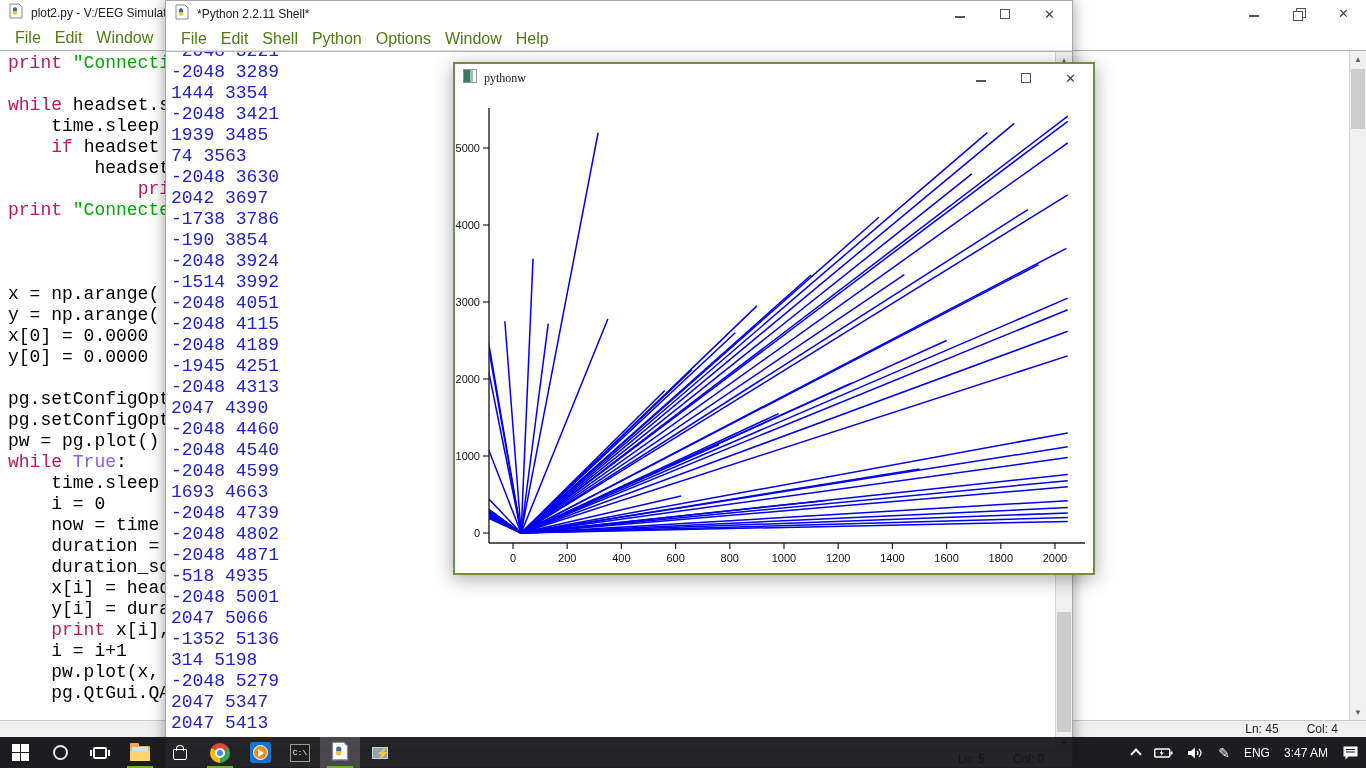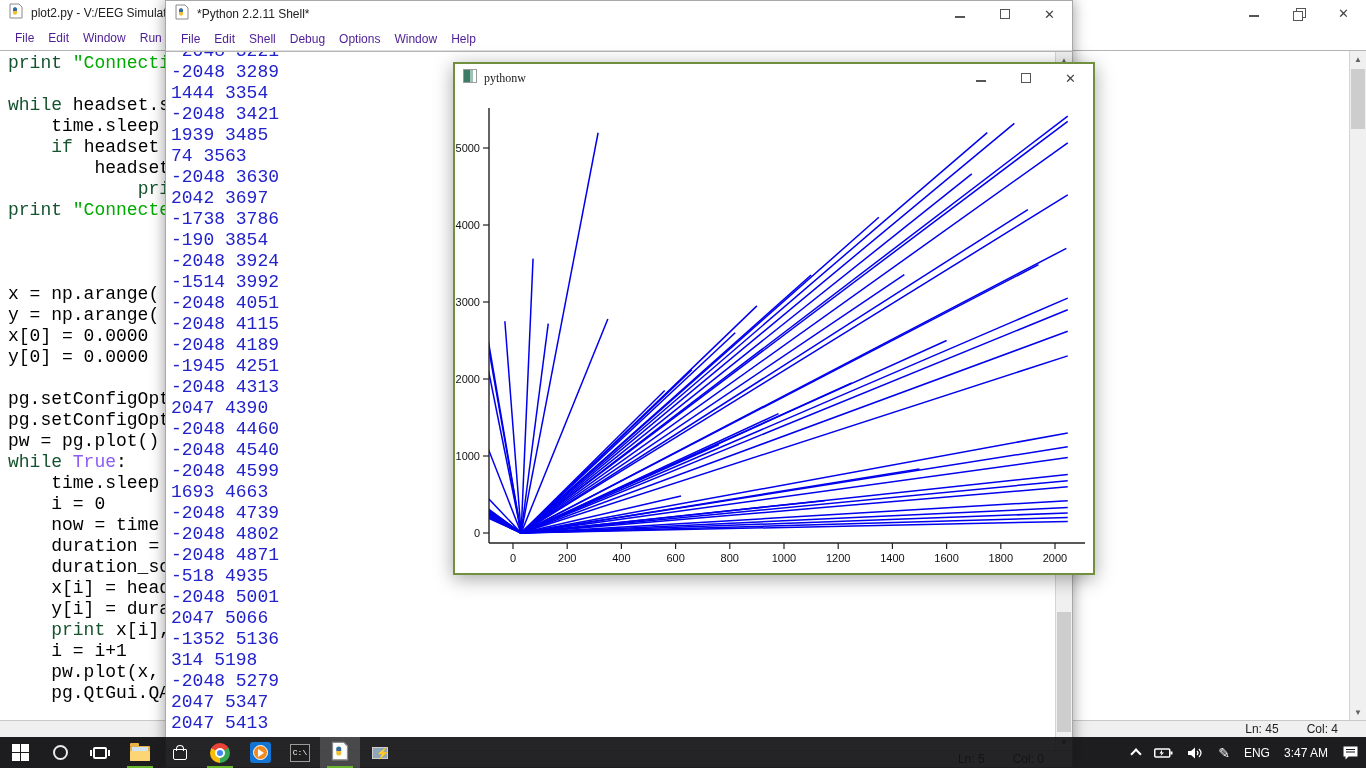--- a/index.html
+++ b/index.html
@@ -5,29 +5,29 @@
   * { margin:0; padding:0; box-sizing:border-box; }
   html,body { width:1366px; height:768px; overflow:hidden; background:#9a9a9a; }
   body { font-family:"Liberation Sans", sans-serif; position:relative; }
 
   .window { position:absolute; background:#fff; }
   .titlebar { display:flex; align-items:center; height:26px; background:#fff; padding-left:8px; }
   .title-text { font-size:12px; color:#222; margin-left:7px; white-space:nowrap; }
   .caption-group { margin-left:auto; display:flex; height:100%; }
   .cap-btn { width:45px; height:100%; display:flex; align-items:center; justify-content:center; color:#444; font-size:12px; }
   .menubar { display:flex; align-items:center; height:24px; padding-left:8px; background:#fff; }
-  .menu-item { font-size:12px; color:#4c1d95; padding:3px 7px; white-space:nowrap; }
+  .menu-item { font-size:16px; color:#4d7c0f; padding:3px 7px; white-space:nowrap; }
 
   
   #editor-window { left:0; top:0; width:1366px; height:737px; z-index:1; }
   #editor-content { position:absolute; left:0; top:50px; right:0; bottom:17px;
                     background:#fff; border-top:1px solid #b5b5b5; overflow:hidden; }
   .code-area { position:absolute; left:8px; top:2px; font-family:"Liberation Mono","DejaVu Sans Mono",monospace;
                font-size:18px; line-height:21px; white-space:pre; color:#000; }
-  .c-k { color:#14532d;margin-top:8px; } .c-s { color:#00aa00; } .c-b { color:#8b5cf6; } .c-n { color:#000; }
+  .c-k { color:#be185d;margin-top:8px; } .c-s { color:#00aa00; } .c-b { color:#8b5cf6; } .c-n { color:#000; }
   .statusbar { position:absolute; left:0; right:0; bottom:0; height:17px; background:#f0f0f0;
                border-top:1px solid #c8c8c8; display:flex; justify-content:flex-end; align-items:center;
                font-size:12px; color:#222; }
   .statusbar span { margin-right:28px; }
   .vscroll { position:absolute; top:0; bottom:0; width:17px; background:#f0f0f0; border-left:1px solid #d4d4d4; }
   .vscroll .arrow { position:absolute; left:0; width:16px; height:16px; display:flex; align-items:center;
                     justify-content:center; font-size:8px; color:#606060; background:#f0f0f0; }
   .vscroll .arrow.up { top:0; } .vscroll .arrow.down { bottom:0; }
   .vscroll .thumb { position:absolute; left:1px; width:14px; background:#cdcdcd; }
 
@@ -160,21 +160,21 @@
         </div>
       <div class="cap-btn">
           <span class="close-glyph">✕</span>
         </div>
     </div>
   </div>
   <div class="menubar" style="border-bottom:1px solid #e0e0e0;">
       <span class="menu-item">File</span>
       <span class="menu-item">Edit</span>
       <span class="menu-item">Shell</span>
-      <span class="menu-item">Debug</span>
+      <span class="menu-item">Python</span>
       <span class="menu-item">Options</span>
       <span class="menu-item">Window</span>
       <span class="menu-item">Help</span>
     </div>
   <div id="shell-content">
     <div class="shell-lines" id="shell-output"><div style="color: rgb(34, 34, 204);">-2048 3221</div><div style="color: rgb(34, 34, 204);">-2048 3289</div><div style="color: rgb(34, 34, 204);">1444 3354</div><div style="color: rgb(34, 34, 204);">-2048 3421</div><div style="color: rgb(34, 34, 204);">1939 3485</div><div style="color: rgb(34, 34, 204);">74 3563</div><div style="color: rgb(34, 34, 204);">-2048 3630</div><div style="color: rgb(34, 34, 204);">2042 3697</div><div style="color: rgb(34, 34, 204);">-1738 3786</div><div style="color: rgb(34, 34, 204);">-190 3854</div><div style="color: rgb(34, 34, 204);">-2048 3924</div><div style="color: rgb(34, 34, 204);">-1514 3992</div><div style="color: rgb(34, 34, 204);">-2048 4051</div><div style="color: rgb(34, 34, 204);">-2048 4115</div><div style="color: rgb(34, 34, 204);">-2048 4189</div><div style="color: rgb(34, 34, 204);">-1945 4251</div><div style="color: rgb(34, 34, 204);">-2048 4313</div><div style="color: rgb(34, 34, 204);">2047 4390</div><div style="color: rgb(34, 34, 204);">-2048 4460</div><div style="color: rgb(34, 34, 204);">-2048 4540</div><div style="color: rgb(34, 34, 204);">-2048 4599</div><div style="color: rgb(34, 34, 204);">1693 4663</div><div style="color: rgb(34, 34, 204);">-2048 4739</div><div style="color: rgb(34, 34, 204);">-2048 4802</div><div style="color: rgb(34, 34, 204);">-2048 4871</div><div style="color: rgb(34, 34, 204);">-518 4935</div><div style="color: rgb(34, 34, 204);">-2048 5001</div><div style="color: rgb(34, 34, 204);">2047 5066</div><div style="color: rgb(34, 34, 204);">-1352 5136</div><div style="color: rgb(34, 34, 204);">314 5198</div><div style="color: rgb(34, 34, 204);">-2048 5279</div><div style="color: rgb(34, 34, 204);">2047 5347</div><div style="color: rgb(34, 34, 204);">2047 5413</div></div>
     <div class="vscroll" style="right:0;">
       <div class="arrow up">▲</div>
       <div class="arrow down">▼</div>
       <div class="thumb" style="bottom:18px; height:120px;"></div>

